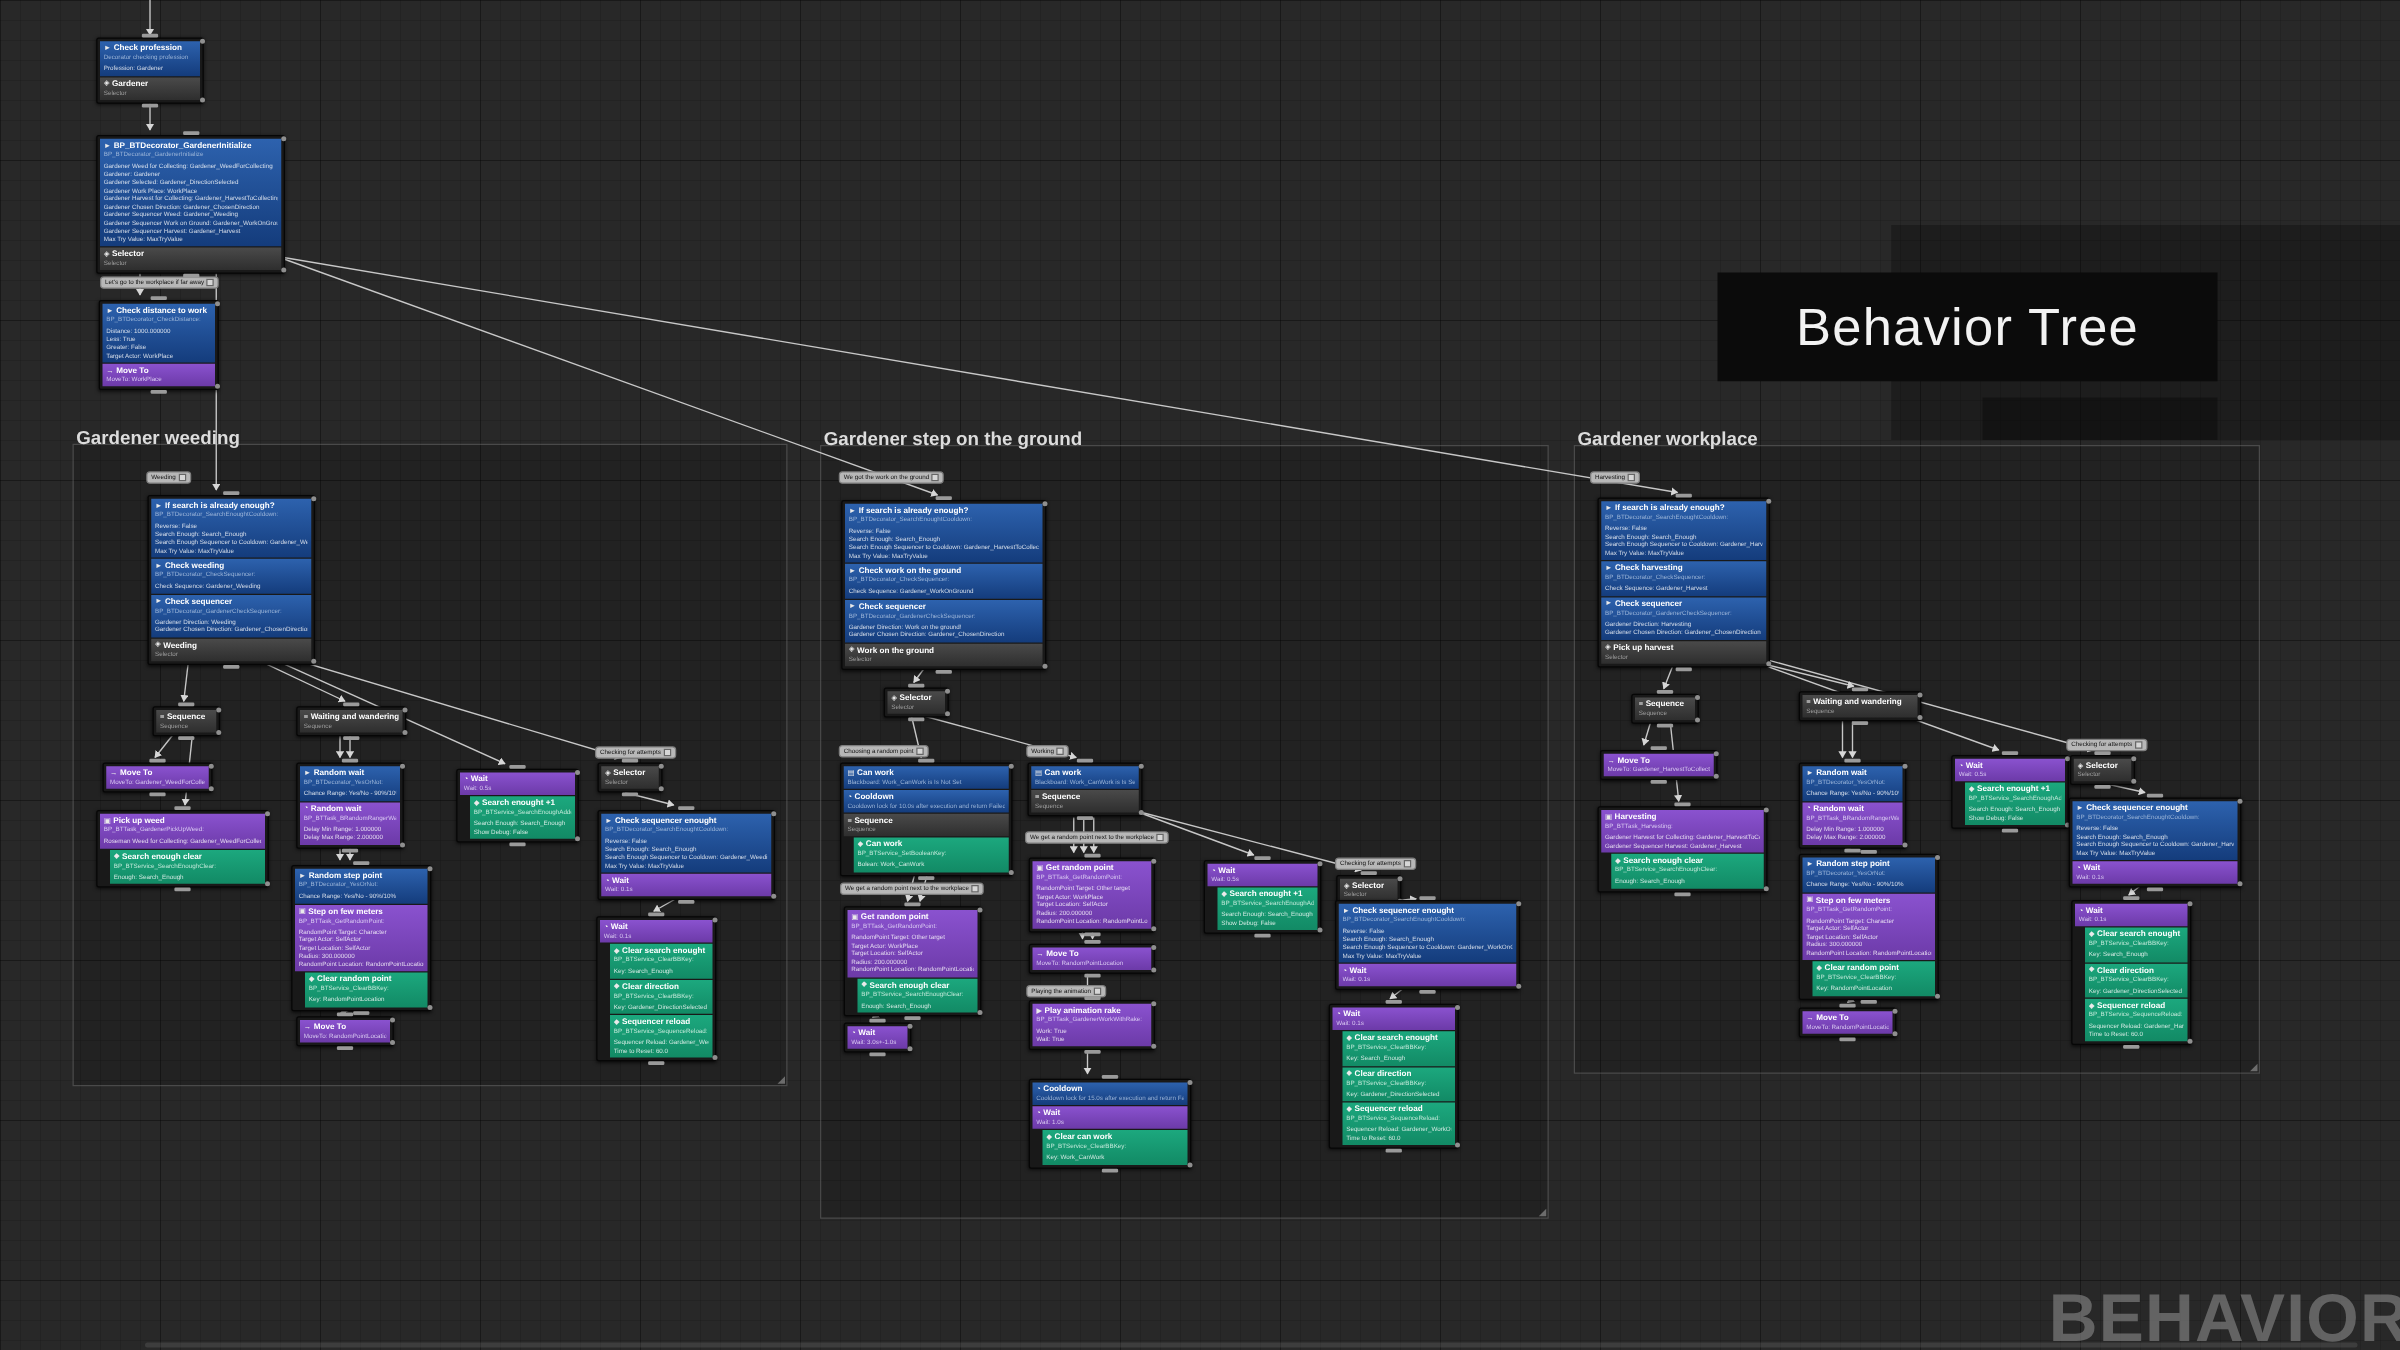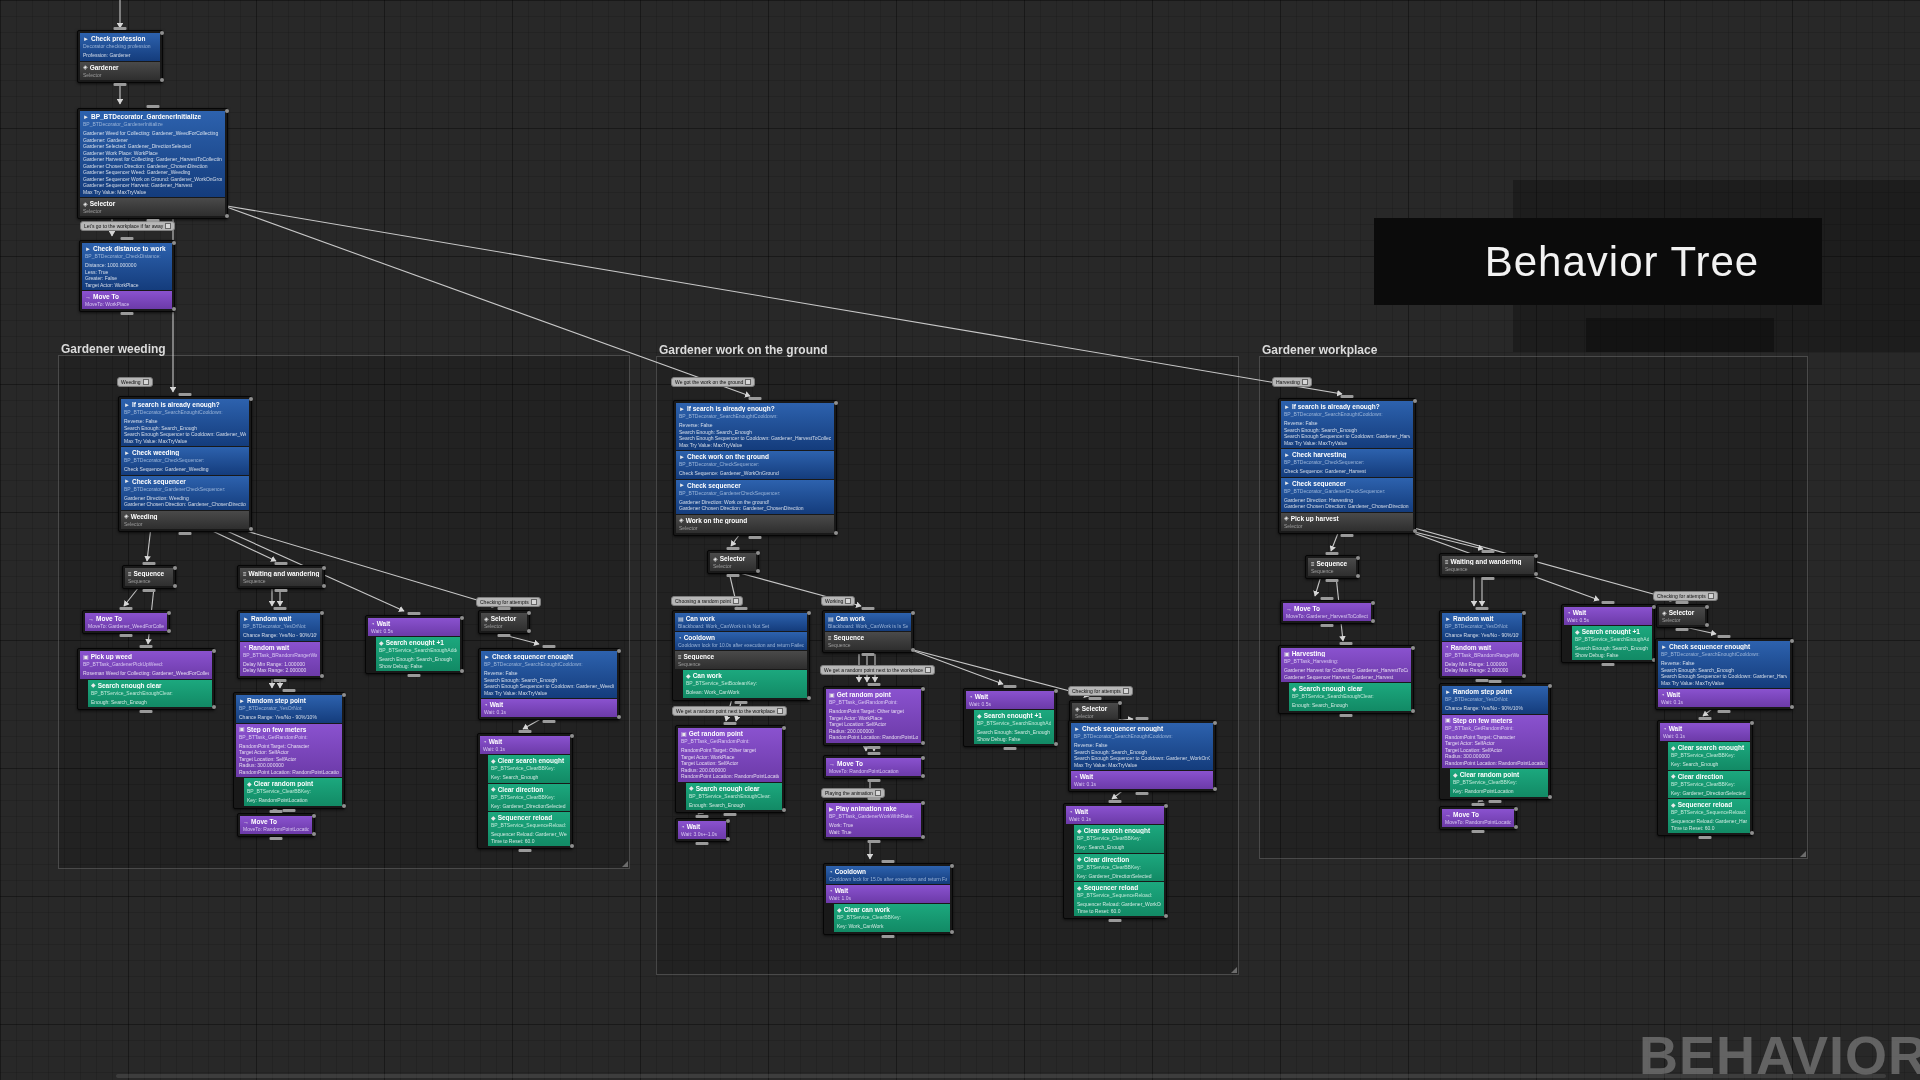--- a/index.html
+++ b/index.html
@@ -9,28 +9,28 @@
     background-image:
       linear-gradient(rgba(0,0,0,.28) 1px,transparent 1px),
       linear-gradient(90deg,rgba(0,0,0,.28) 1px,transparent 1px),
       linear-gradient(rgba(0,0,0,.12) 1px,transparent 1px),
       linear-gradient(90deg,rgba(0,0,0,.12) 1px,transparent 1px);
     background-size:128px 128px,128px 128px,16px 16px,16px 16px;}
   .decor{position:absolute;}
   #decor-a{left:1513px;top:180px;width:407px;height:172px;background:rgba(8,8,8,.35);}
   #decor-b{left:1586px;top:318px;width:188px;height:34px;background:rgba(8,8,8,.45);}
   #title-bar{position:absolute;left:1374px;top:218px;width:400px;height:87px;background:#0b0b0b;
-    display:flex;align-items:center;justify-content:center;z-index:40;padding-left:48px;}
+    display:flex;align-items:center;justify-content:center;z-index:40;}
   #title-text{font-size:42px;color:#f2f2f2;letter-spacing:1px;}
   #watermark{position:absolute;right:-8px;bottom:-6px;font-size:54px;font-weight:800;
     color:rgba(135,135,135,.62);white-space:nowrap;z-index:41;letter-spacing:1px;}
   #hscroll{position:absolute;left:116px;bottom:2px;width:1770px;height:4px;
     background:rgba(255,255,255,.10);border-radius:2px;z-index:42;}
   .frame{position:absolute;border:1px solid rgba(170,170,170,.30);background:rgba(0,0,0,.15);z-index:2;}
-  .frame .ftitle{position:absolute;top:-14px;left:2px;font-size:12px;font-weight:bold;color:#dcdcdc;white-space:nowrap;}
+  .frame .ftitle{position:absolute;top:-14px;left:2px;font-size:15px;font-weight:bold;color:#dcdcdc;white-space:nowrap;}
   .frame .fhandle{position:absolute;right:1px;bottom:1px;width:0;height:0;
     border-left:6px solid transparent;border-bottom:6px solid rgba(200,200,200,.45);}
   #wires{position:absolute;left:0;top:0;z-index:5;}
   .bubble{position:absolute;background:#b7b7b7;border:1px solid #7e7e7e;border-radius:3px;
     font-size:5px;color:#121212;padding:1px 3px;white-space:nowrap;z-index:8;display:flex;align-items:center;gap:2px;}
   .bubble .bsq{display:inline-block;width:4px;height:4px;background:#d6d6d6;border:1px solid #666;}
   .bt-node{position:absolute;background:#191919;border:1px solid #060606;border-radius:2px;
     padding:2px;box-shadow:0 1px 3px rgba(0,0,0,.65);z-index:10;}
   .bt-node::before,.bt-node::after{content:"";position:absolute;left:50%;transform:translateX(-50%);
     width:13px;height:3px;background:#9a9a9a;border-radius:1px;}
@@ -115,21 +115,21 @@
         <line x1="1680" y1="626" x2="1716" y2="634" stroke="rgba(222,222,222,0.88)" stroke-width="1.1" marker-end="url(#arr)"></line>
         <line x1="1722" y1="701" x2="1703" y2="716" stroke="rgba(222,222,222,0.88)" stroke-width="1.1" marker-end="url(#arr)"></line>
       </g>
   </svg>
   <div id="frames-layer">
       <div class="frame" style="left: 58px; top: 355px; width: 570px; height: 512px;">
         <span class="ftitle">Gardener weeding</span>
         <span class="fhandle"></span>
       </div>
       <div class="frame" style="left: 656px; top: 356px; width: 581px; height: 617px;">
-        <span class="ftitle">Gardener work on the ground</span>
+        <span class="ftitle">Gardener step on the ground</span>
         <span class="fhandle"></span>
       </div>
       <div class="frame" style="left: 1259px; top: 356px; width: 547px; height: 501px;">
         <span class="ftitle">Gardener workplace</span>
         <span class="fhandle"></span>
       </div>
     </div>
   <div id="comments-layer">
       <div class="bubble" style="left: 80px; top: 221px;">
         <span>Let's go to the workplace if far away</span>

